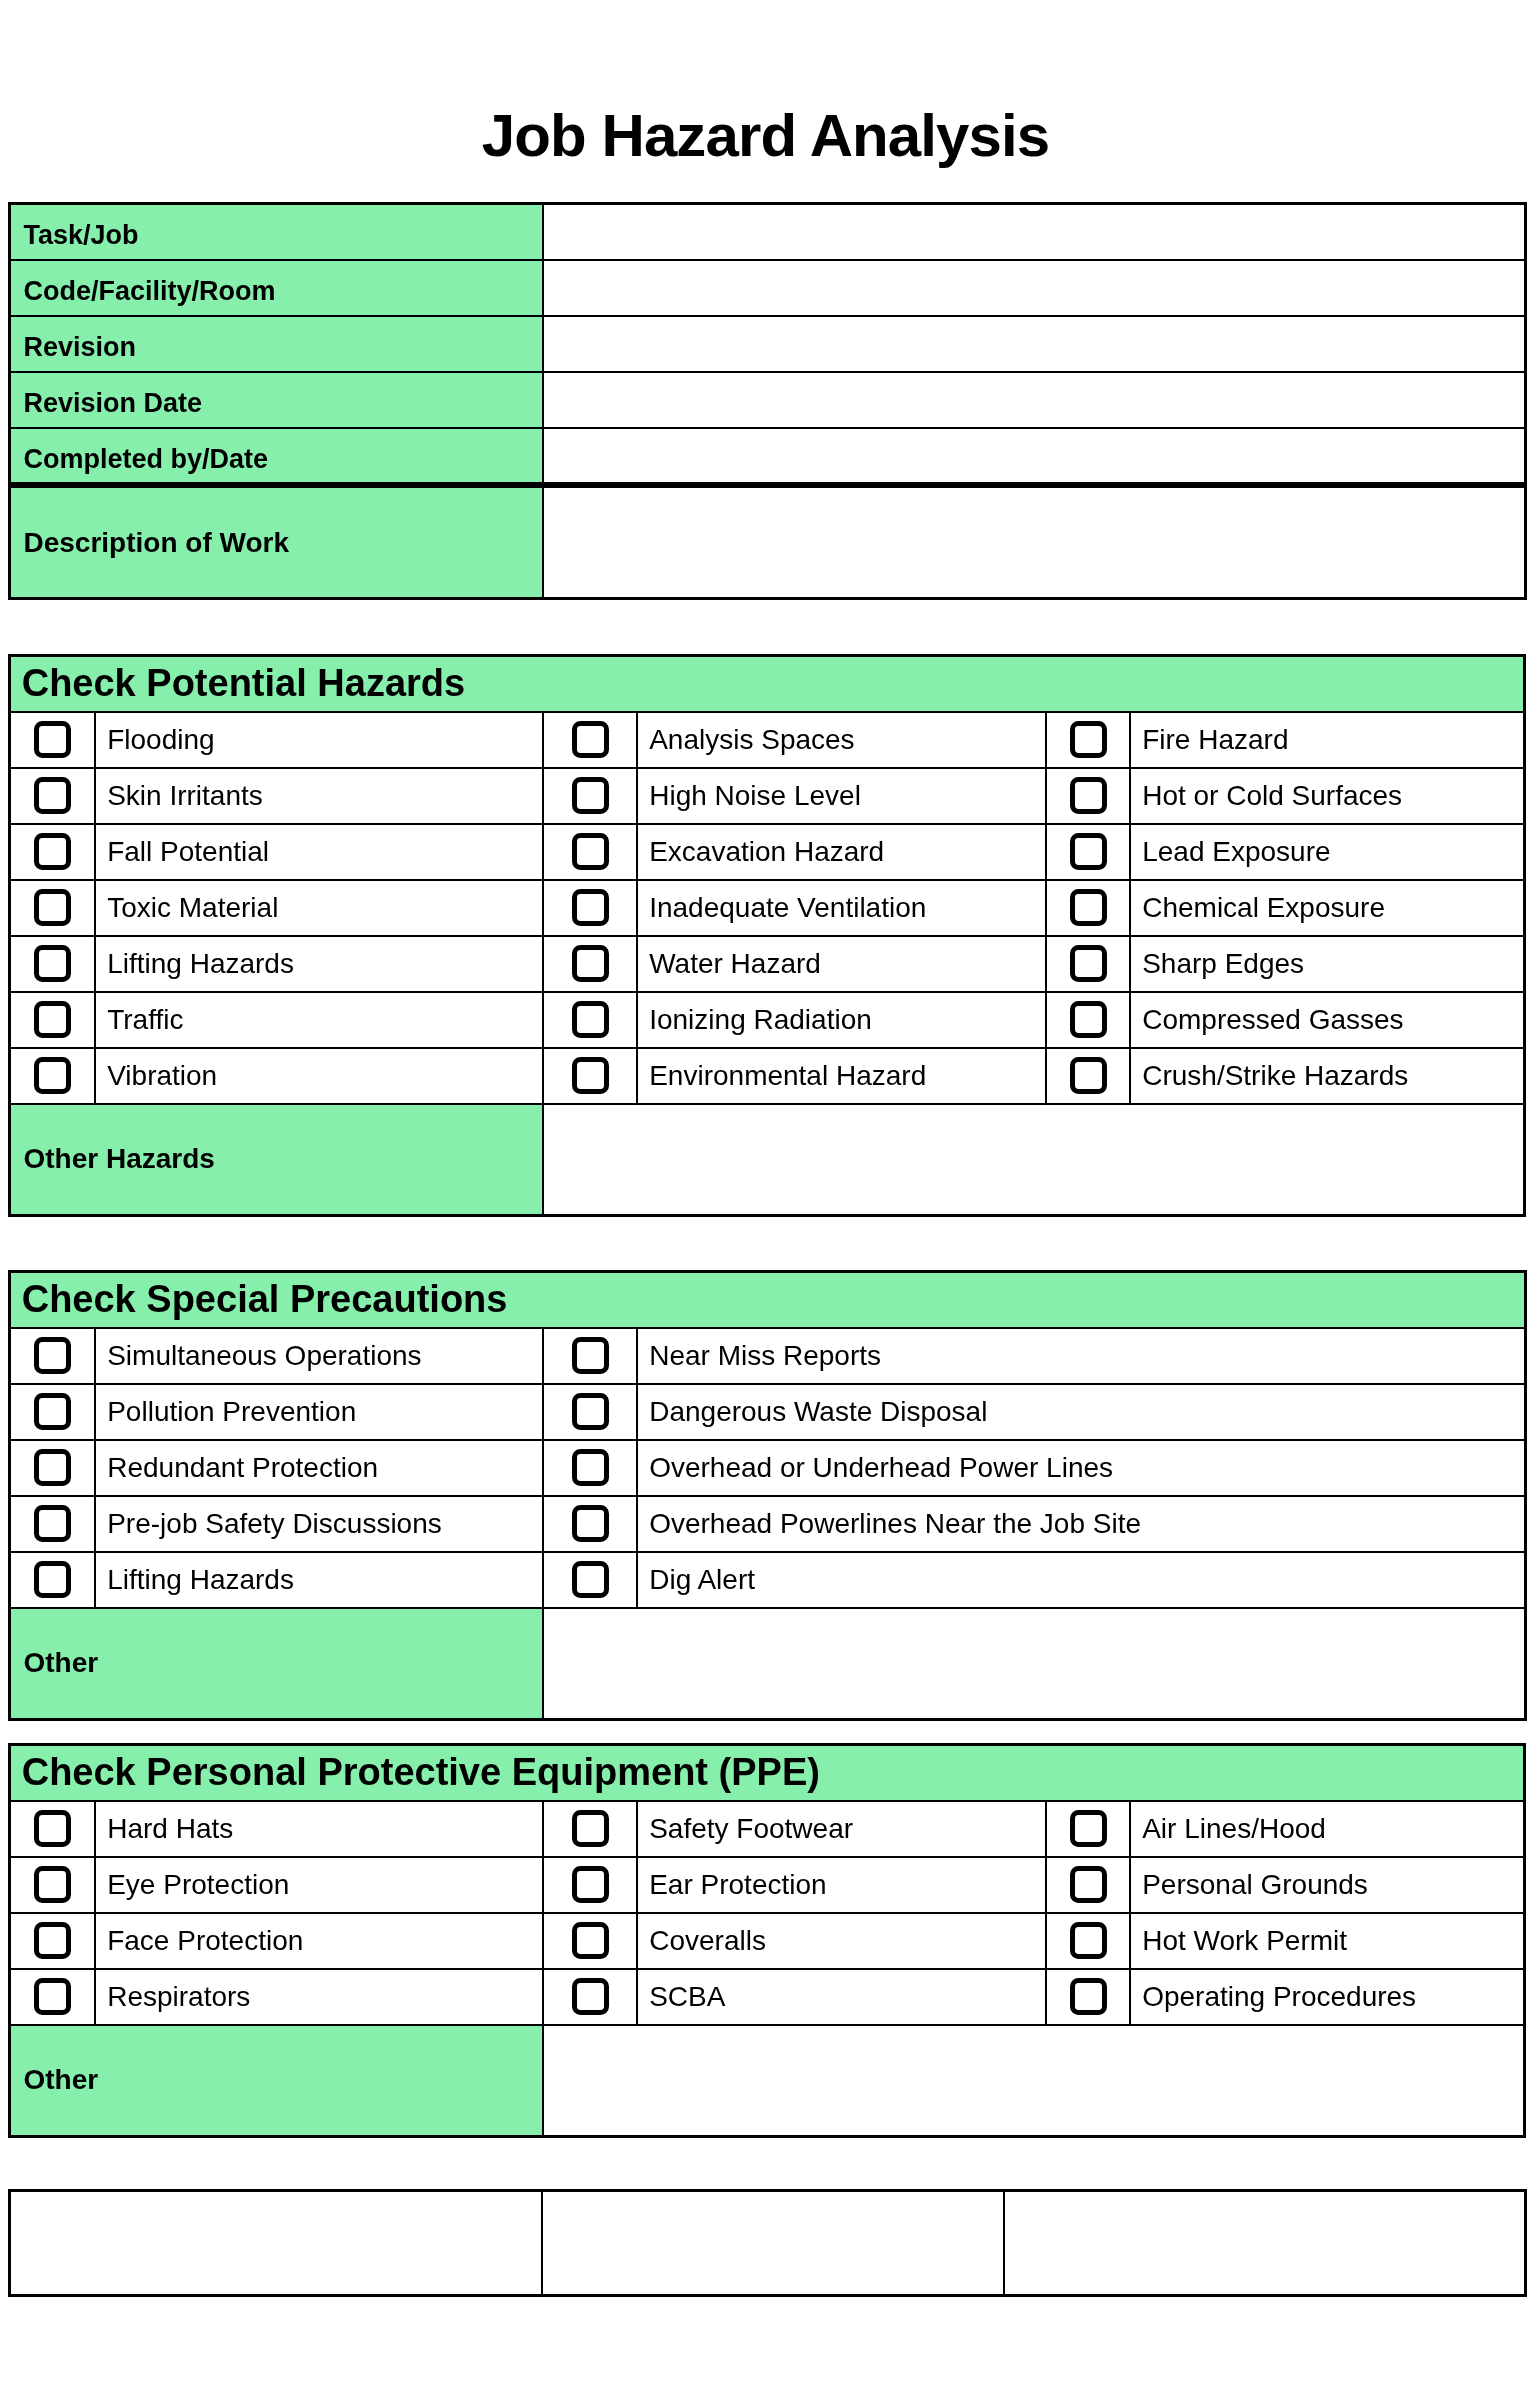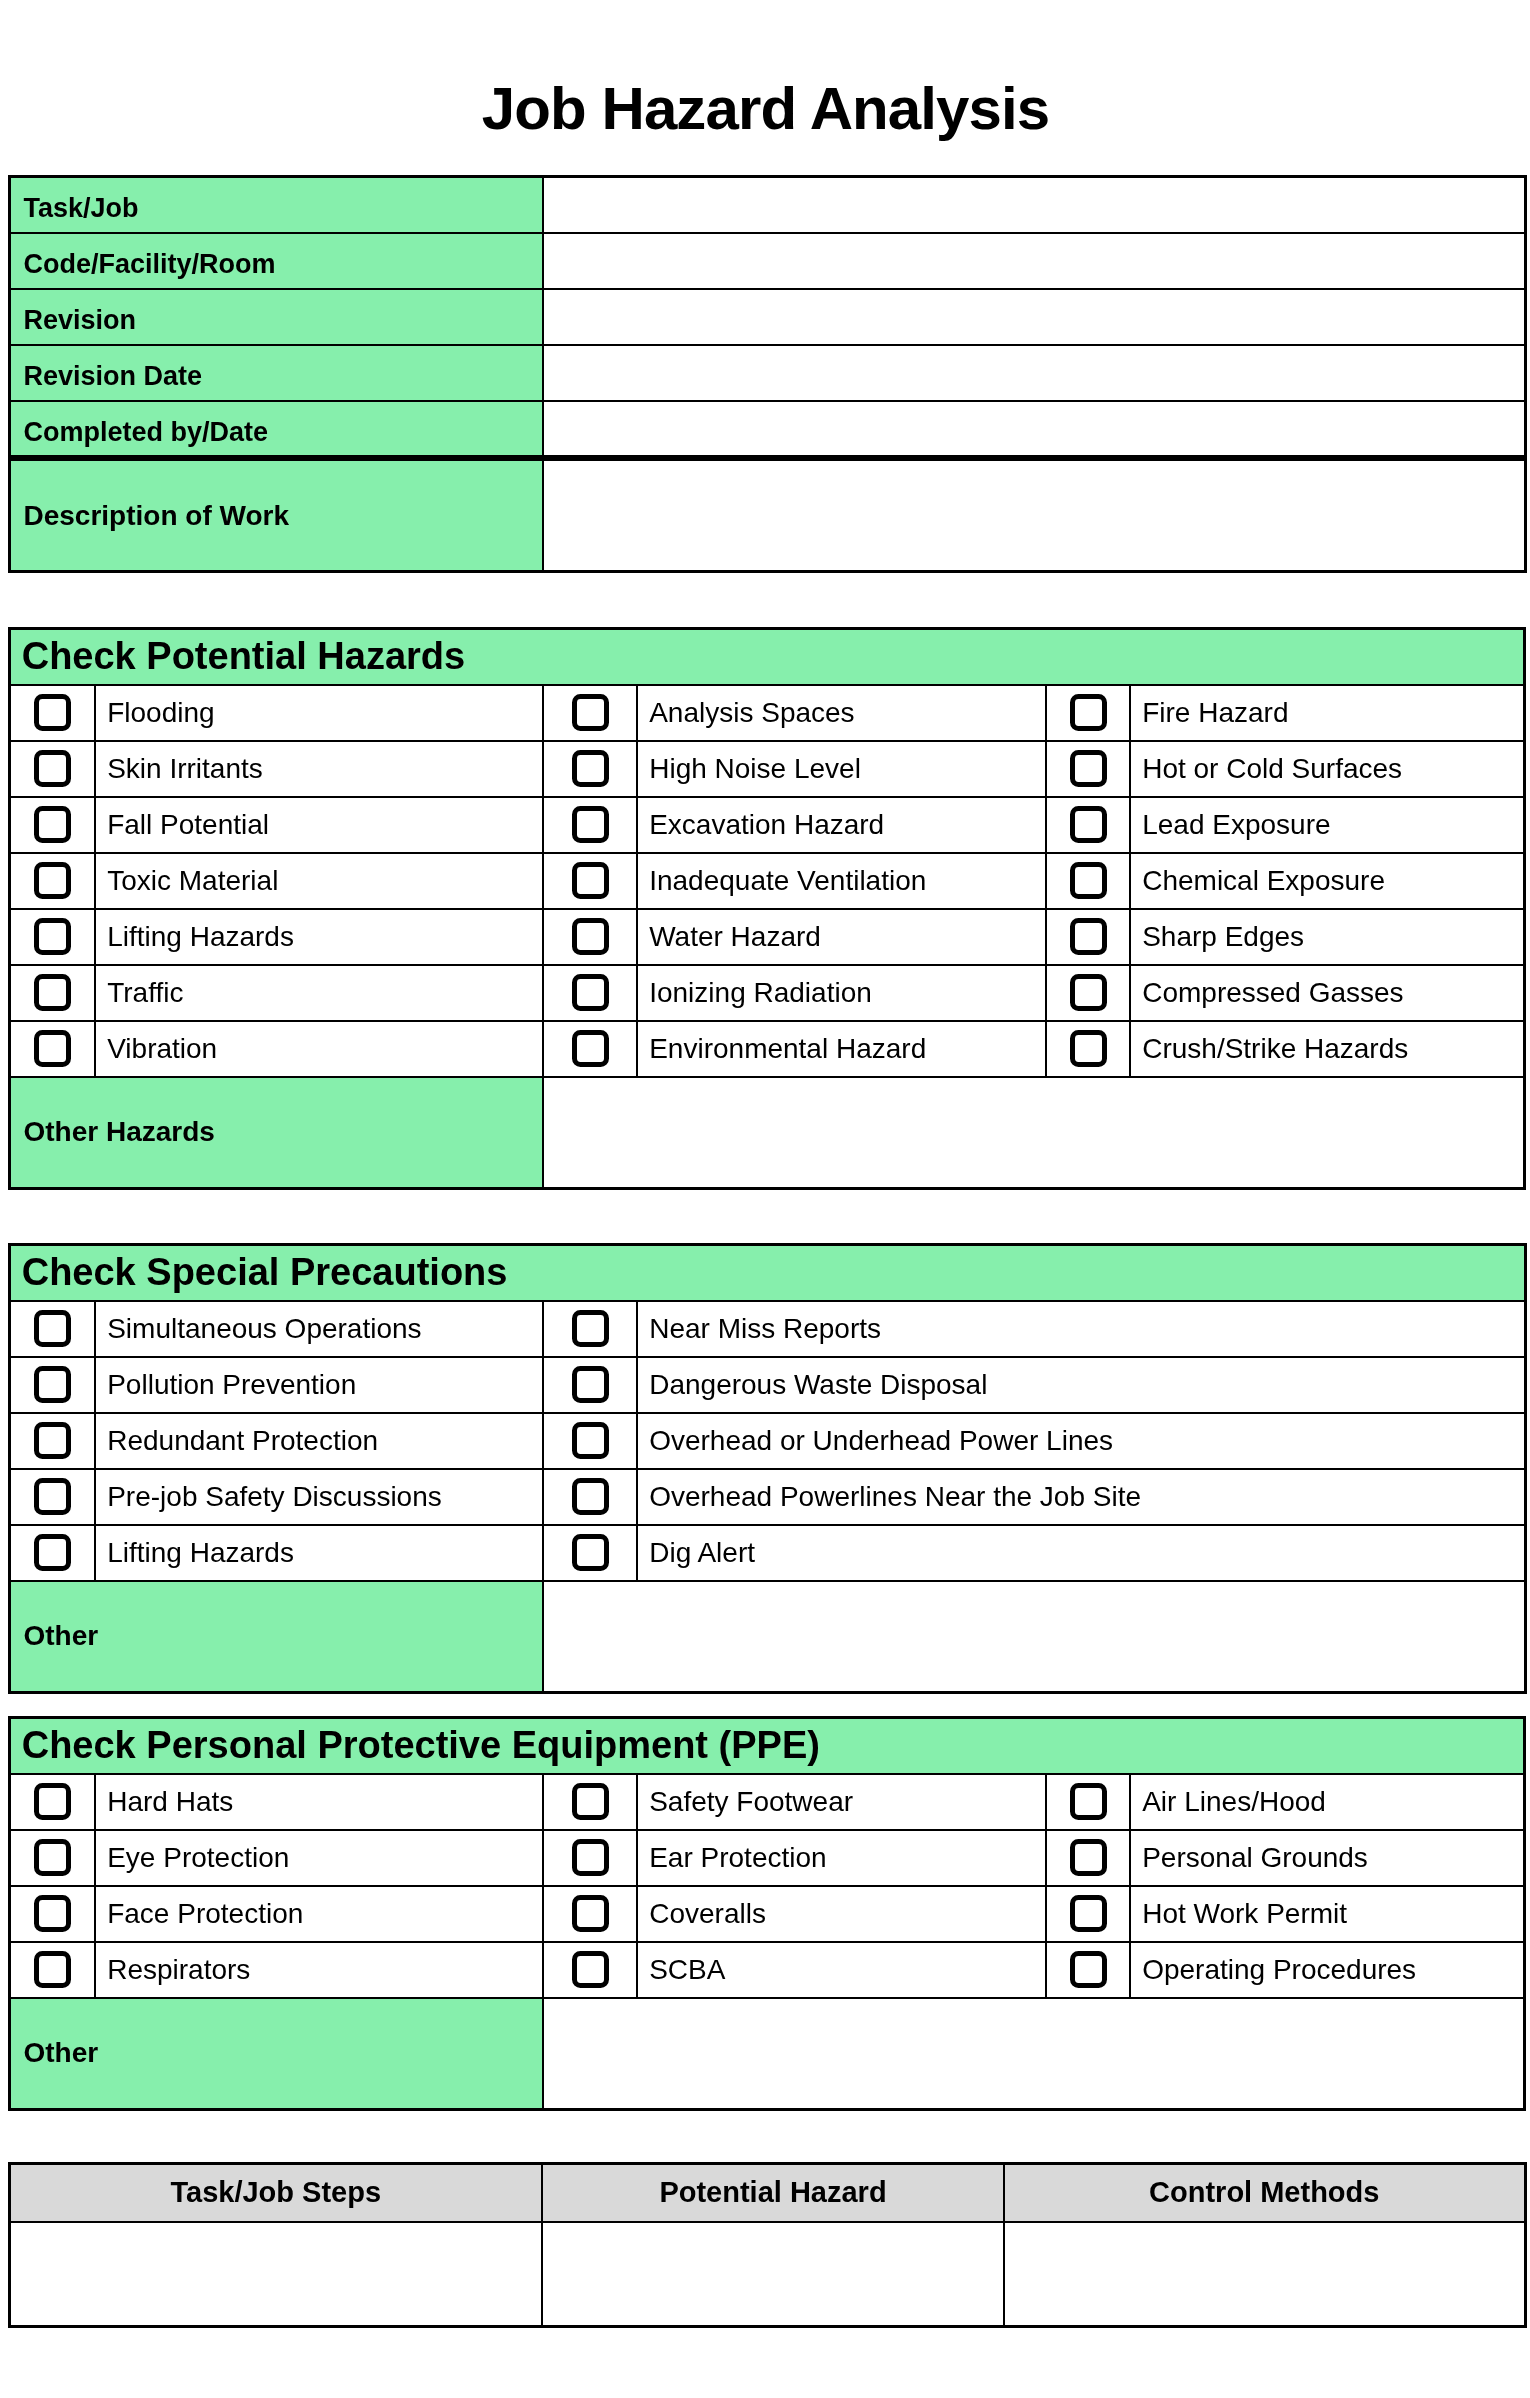--- a/index.html
+++ b/index.html
@@ -1,21 +1,21 @@
 <!DOCTYPE html>
 <html style="font-size:15px"><head>
 <meta charset="utf-8">
 <style>
   html,body{margin:0;padding:0;background:#ffffff;}
   .page{
     position:relative;width:1531px;height:2399px;overflow:hidden;
     font-family:"Liberation Sans","DejaVu Sans",sans-serif;color:#000;background:#fff;
   }
   .title{
-    margin:12px;padding-top:67px;text-align:center;
+    margin:0;padding-top:106px;text-align:center;
     font-size:60px;font-weight:bold;line-height:1;letter-spacing:-0.9px;
   }
   table{
     border-collapse:collapse;table-layout:fixed;
     margin-left:7.5px;width:1516px;
     border:3.7px solid #000;
   }
   td{border:2.8px solid #000;overflow:hidden;}
   
   .info-table{margin-top:36px;}
@@ -276,25 +276,20 @@
   </tbody>
     </table>
 
   <table class="steps-table">
     <colgroup>
         <col style="width:533px">
         <col style="width:462px">
         <col style="width:521px">
       </colgroup>
     <tbody>
-        <tr class="steps-head r62">
-      <td>Task/Job Steps</td>
-      <td>Potential Hazard</td>
-      <td>Control Methods</td>
-    </tr>
     <tr class="r112">
       <td class="fill"></td>
       <td class="fill"></td>
       <td class="fill"></td>
     </tr>
   </tbody>
     </table>
 
 </div>
 

